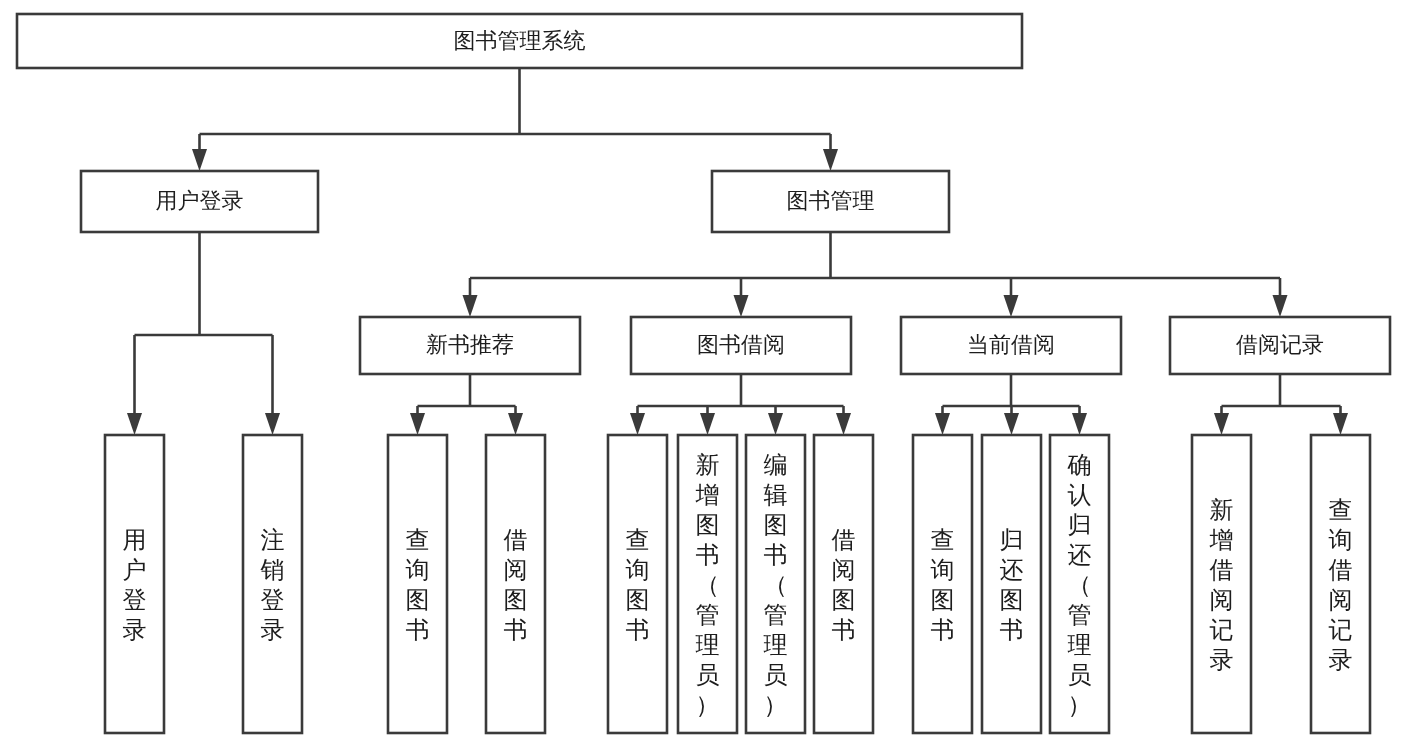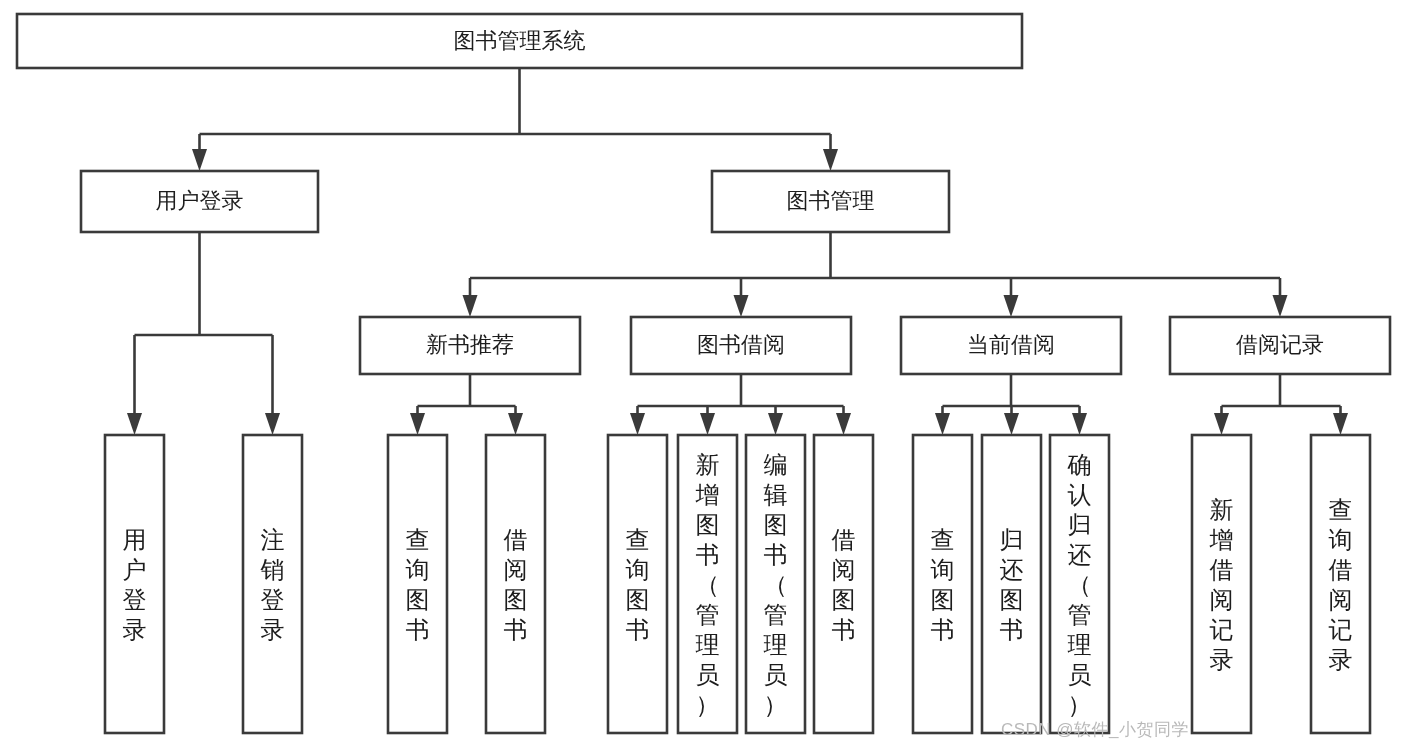--- a/index.html
+++ b/index.html
@@ -11,21 +11,20 @@
     width: 1405px;
     height: 747px;
     font-family: "Liberation Sans", "DejaVu Sans", sans-serif;
     overflow: hidden;
   }
   #diagram-root {
     position: relative;
     width: 1181px;
     height: 747px;
     background: #ffffff;
-    padding-left: 18px;
   }
   svg#flow {
     position: absolute;
     left: 0;
     top: 0;
     width: 1405px;
     height: 747px;
     display: block;
   }
   .node-box {
@@ -206,15 +205,14 @@
           <rect x="1192" y="435" width="59" height="298" class="node-box"></rect>
           <text x="1221.5" class="node-label-v"><tspan x="1221.5" y="518">新</tspan><tspan x="1221.5" y="548">增</tspan><tspan x="1221.5" y="578">借</tspan><tspan x="1221.5" y="608">阅</tspan><tspan x="1221.5" y="638">记</tspan><tspan x="1221.5" y="668">录</tspan></text>
         </g>
         <g>
           <rect x="1311" y="435" width="59" height="298" class="node-box"></rect>
           <text x="1340.5" class="node-label-v"><tspan x="1340.5" y="518">查</tspan><tspan x="1340.5" y="548">询</tspan><tspan x="1340.5" y="578">借</tspan><tspan x="1340.5" y="608">阅</tspan><tspan x="1340.5" y="638">记</tspan><tspan x="1340.5" y="668">录</tspan></text>
         </g>
       </g>
   </svg>
 
-  <div class="watermark">CSDN @软件_小贺同学</div>
 
 </div>
 
 </body></html>

